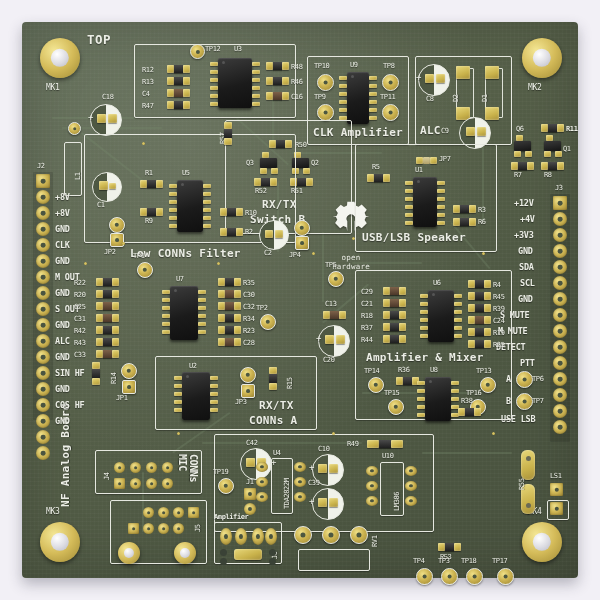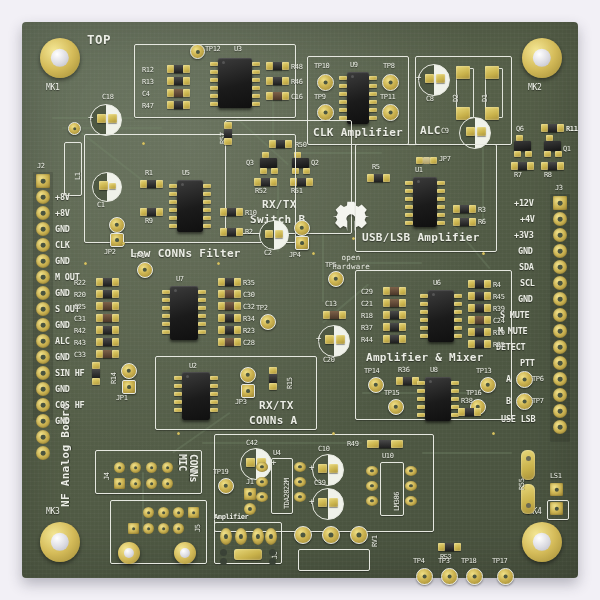--- a/index.html
+++ b/index.html
@@ -386,21 +386,21 @@
     <div class="pad" style="left:431px;top:183px;width:7px;height:8px;"></div>
     <div class="res" style="left:438px;top:183px;width:9px;height:8px;"></div>
     <div class="pad" style="left:447px;top:183px;width:7px;height:8px;"></div>
     <span class="silk ref7" style="left:456px;top:185px;">R3</span>
 
     <div class="pad" style="left:431px;top:196px;width:7px;height:8px;"></div>
     <div class="res" style="left:438px;top:196px;width:9px;height:8px;"></div>
     <div class="pad" style="left:447px;top:196px;width:7px;height:8px;"></div>
     <span class="silk ref7" style="left:456px;top:197px;">R6</span>
 
-    <span class="silk ttl2" style="left:340px;top:210px;">USB/LSB Amplifier</span>
+    <span class="silk ttl2" style="left:340px;top:210px;">USB/LSB Speaker</span>
 
     <span class="silk ref7" style="left:15px;top:141px;">J2</span>
     <div class="hdr" style="left:11px;top:150px;width:20px;height:248px;"></div>
     <div class="hpad sq" style="left:14px;top:152px;width:14px;height:14px;"></div>
     <div class="hpad" style="left:14px;top:168px;width:14px;height:14px;"></div>
     <span class="silk pinlbl" style="left:33px;top:171px;">+8V</span>
     <div class="hpad" style="left:14px;top:184px;width:14px;height:14px;"></div>
     <span class="silk pinlbl" style="left:33px;top:187px;">+8V</span>
     <div class="hpad" style="left:14px;top:200px;width:14px;height:14px;"></div>
     <span class="silk pinlbl" style="left:33px;top:203px;">GND</span>
@@ -737,21 +737,21 @@
     <div class="ecap" style="left:290px;top:432px;width:30px;height:30px;"></div>
     <div class="pad" style="left:296px;top:442px;width:9px;height:9px;"></div>
     <div class="pad" style="left:307px;top:442px;width:9px;height:9px;"></div>
     <span class="silk" style="left:287px;top:441px;font-size:9px;">+</span>
     <span class="silk ref7" style="left:296px;top:424px;">C10</span>
 
     <div class="ecap" style="left:290px;top:466px;width:30px;height:30px;"></div>
     <div class="pad" style="left:296px;top:476px;width:9px;height:9px;"></div>
     <div class="pad" style="left:307px;top:476px;width:9px;height:9px;"></div>
     <span class="silk" style="left:287px;top:475px;font-size:9px;">+</span>
-    <span class="silk ref7" style="left:292px;top:458px;text-align:right;">C39</span>
+    <span class="silk ref7" style="left:286px;top:458px;text-align:right;">C39</span>
 
     <div class="pad" style="left:345px;top:418px;width:12px;height:8px;"></div>
     <div class="res" style="left:357px;top:418px;width:12px;height:8px;"></div>
     <div class="pad" style="left:369px;top:418px;width:12px;height:8px;"></div>
     <span class="silk ref7" style="left:325px;top:419px;">R49</span>
 
     <div class="box" style="left:358px;top:440px;width:22px;height:52px;"></div>
     <span class="silk ref7" style="left:360px;top:431px;">U10</span>
     <span class="silk ref7 vert" style="left:372px;top:489px;">LM386</span>
     <div class="hpad" style="left:344px;top:444px;width:12px;height:10px;"></div>

